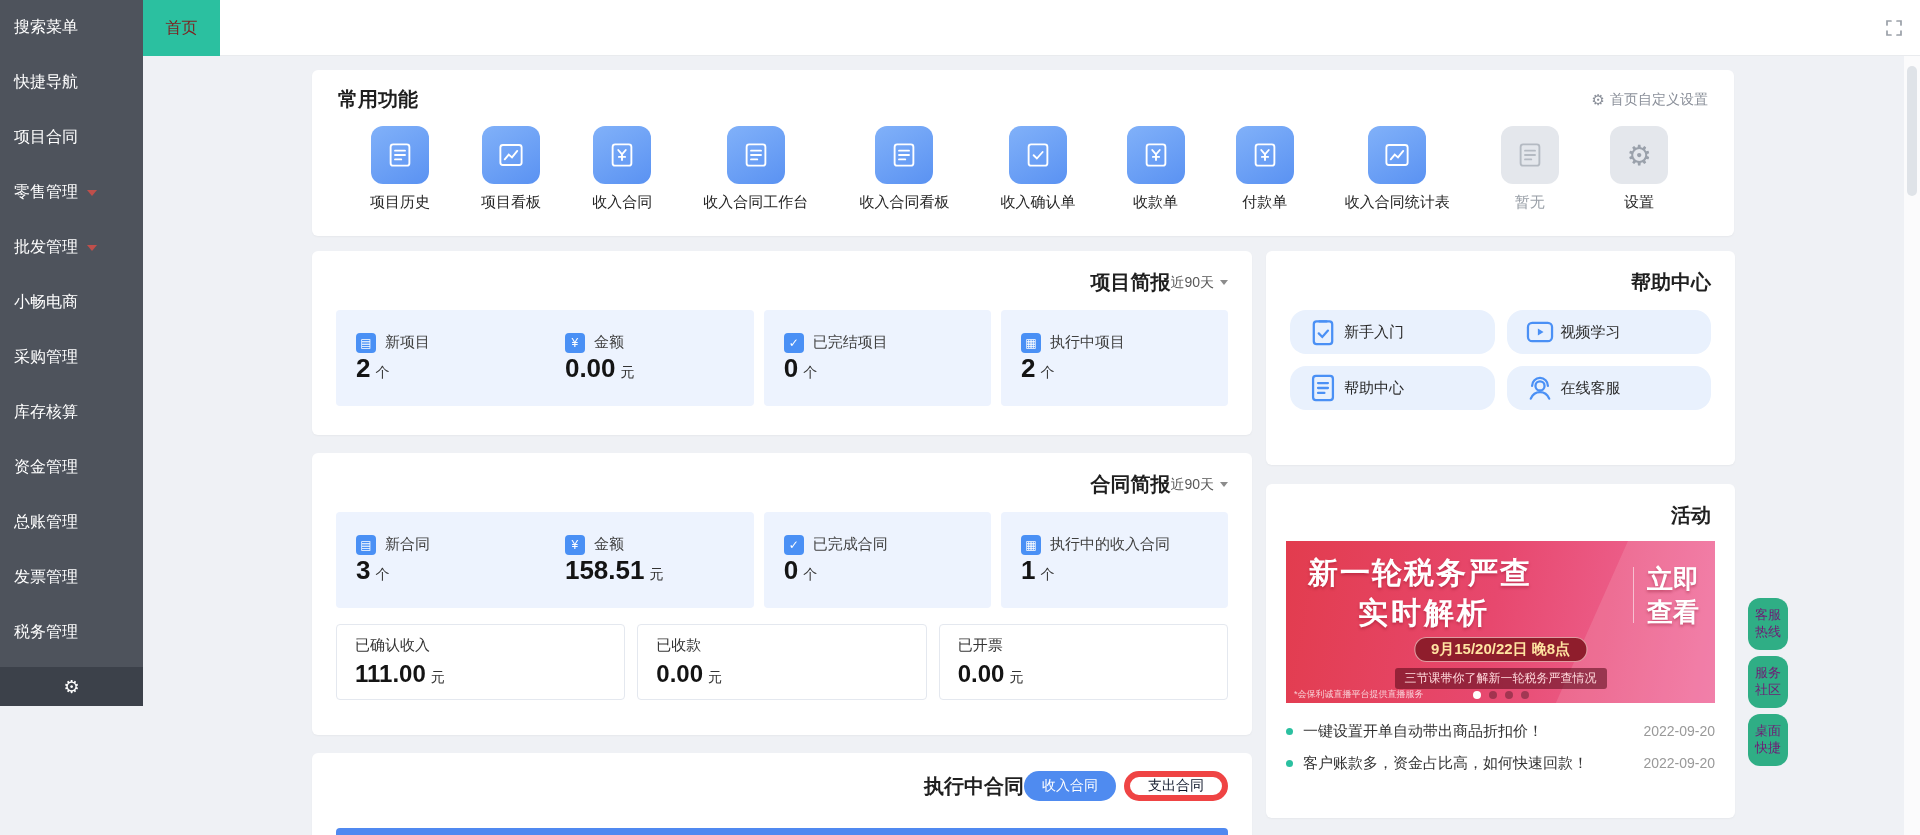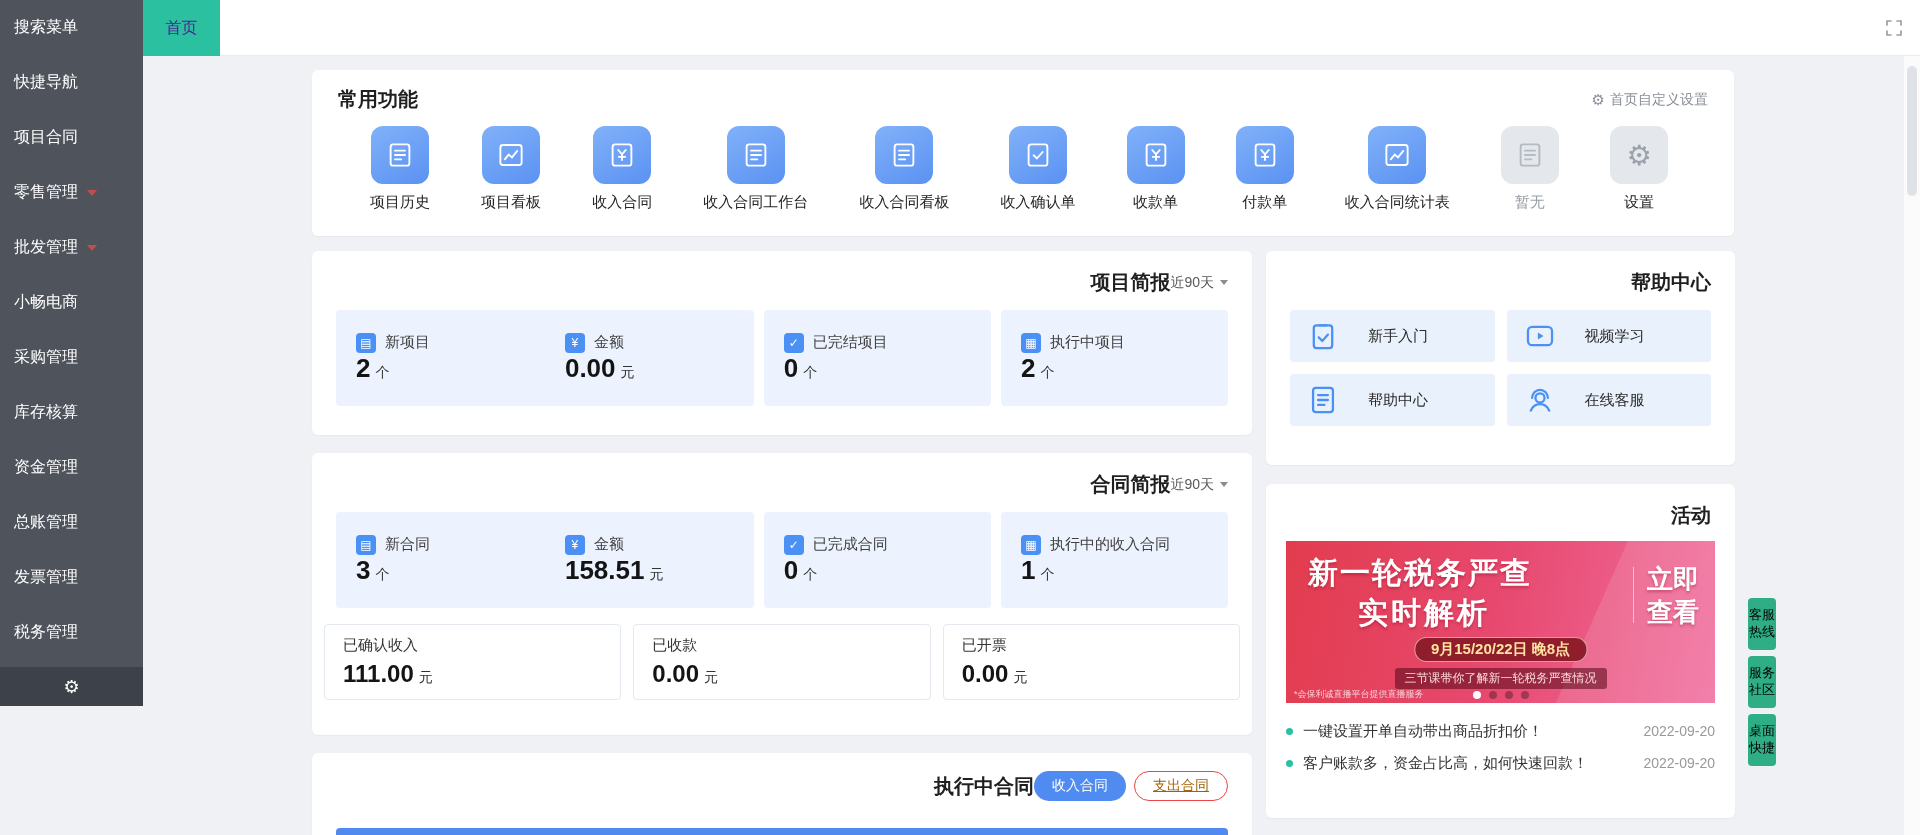--- a/index.html
+++ b/index.html
@@ -12,21 +12,21 @@
 
   
   .sidebar { position:absolute; left:0; top:0; width:143px; height:706px; background:#4e535c; overflow:hidden; z-index:5; }
   .side-item { height:55px; display:flex; align-items:center; padding:0 14px; color:#fff; font-size:16px; cursor:pointer; white-space:nowrap; }
   .side-item .arrow { width:0; height:0; border-left:5px solid transparent; border-right:5px solid transparent; border-top:6px solid #bf4f4b; margin-left:9px; }
   .side-footer { position:absolute; left:0; bottom:0; width:143px; height:39px; background:#3c414a; display:flex; align-items:center; justify-content:center; z-index:6; }
   .side-footer .gear { color:#fff; font-size:18px; cursor:pointer; }
 
   
   .topbar { position:absolute; left:143px; top:0; right:0; height:56px; background:#fff; border-bottom:1px solid #e9ebee; z-index:4; }
-  .home-tab { position:absolute; left:0; top:0; width:77px; height:56px; background:#2bc0a0; color:#4c1d95; display:flex; align-items:center; justify-content:center; font-size:16px; cursor:pointer; }
+  .home-tab { position:absolute; left:0; top:0; width:77px; height:56px; background:#2bc0a0; color:#7f1d1d; display:flex; align-items:center; justify-content:center; font-size:16px; cursor:pointer; }
   .fullscreen-btn { position:absolute; right:16px; top:18px; width:20px; height:20px; cursor:pointer; }
 
   
   .main { position:absolute; left:143px; top:56px; width:1761px; height:779px; background:#eff1f5; overflow:hidden; }
   .scroll-strip { position:absolute; right:0; top:56px; width:16px; height:779px; background:#fbfbfc; }
   .scroll-thumb { position:absolute; right:3px; top:10px; width:10px; height:130px; border-radius:5px; background:#dfe3e8; }
 
   .card { position:absolute; background:#fff; border-radius:6px; box-shadow:0 1px 2px rgba(0,0,0,.04); }
   .card-head { display:flex; justify-content:flex-end; align-items:center; padding:18px 24px 0; }
   .card-title { font-size:20px; font-weight:bold; color:#1f1f1f; }
@@ -51,38 +51,38 @@
   #contract-card { left:169px; top:397px; width:940px; height:282px; }
   .stat-row { display:flex; gap:10px; padding:14px 24px 0; }
   .stat-block { background:#edf3fe; border-radius:4px; height:96px; display:flex; align-items:center; flex:1; }
   .stat-block.wide { flex:1.84; }
   .stat { flex:1; padding-left:20px; }
   .stat-label { display:flex; align-items:center; gap:9px; font-size:15px; color:#404040; }
   .mini-icon { width:20px; height:20px; border-radius:4px; background:#4a90f5; color:#fff; font-size:12px; display:flex; align-items:center; justify-content:center; flex:none; }
   .stat-value { margin-top:0; font-size:26px; font-weight:bold; color:#141414; }
   .stat-value .unit { font-size:14px; font-weight:normal; color:#333; margin-left:5px; }
 
-  .sum-row { display:flex; gap:12px; padding:16px 12px 0; }
+  .sum-row { display:flex; gap:12px; padding:16px 24px 0; }
   .sum-box { flex:1; background:#fff; border:1px solid #e4e8ef; border-radius:4px; padding:11px 18px; }
   .sum-label { font-size:15px; color:#333; }
   .sum-value { margin-top:5px; font-size:24px; font-weight:bold; color:#141414; }
   .sum-value .unit { font-size:14px; font-weight:normal; color:#333; margin-left:5px; }
 
   
   #running-card { left:169px; top:697px; width:940px; height:300px; }
   .pills { display:flex; align-items:center; }
   .pill { height:30px; padding:0 18px; border-radius:15px; font-size:14px; display:inline-flex; align-items:center; cursor:pointer; }
   .pill.active { background:#4f8bf0; color:#fff; }
-  .pill.ghost { background:#fff; border:1px solid #ef4444; color:#a16207; margin-left:8px;text-decoration:underline; }
+  .pill.ghost { background:#fff; border:6px solid #ef4444; color:#0f172a; margin-left:8px; }
   .table-header-bar { position:absolute; left:24px; right:24px; top:75px; height:40px; background:#5089f0; border-radius:4px 4px 0 0; }
 
   
   #help-card { left:1123px; top:195px; width:469px; height:214px; }
   .help-grid { display:grid; grid-template-columns:1fr 1fr; gap:12px; padding:14px 24px 0; }
-  .help-item { background:#e9f1fd; border-radius:4px; height:52px; display:flex; align-items:center; gap:28px; padding:0 16px; cursor:pointer; }
+  .help-item { background:#e9f1fd; border-radius:16px; height:44px; display:flex; align-items:center; gap:4px; padding:0 16px; cursor:pointer; }
   .help-item .h-icon { flex:none; display:flex; }
   .help-item .h-label { font-size:15px; color:#2b2b2b; }
 
   
   #activity-card { left:1123px; top:428px; width:469px; height:334px; }
   .banner { position:relative; margin:12px 20px 0; height:162px; border-radius:0; overflow:hidden; cursor:pointer;
     background:linear-gradient(100deg,#e23c4e 0%,#e7486e 48%,#f06f9f 100%); color:#fff; }
   .banner::before { content:""; position:absolute; right:-30px; top:-40px; width:150px; height:260px;
     background:rgba(255,255,255,.12); transform:rotate(24deg); }
   .b-h1 { position:absolute; left:22px; top:12px; font-size:30px; font-weight:bold; letter-spacing:2px; text-shadow:0 2px 3px rgba(120,0,25,.35); }
@@ -99,21 +99,21 @@
   .b-dot.active { background:#ffffff; }
 
   .news { padding:12px 20px 0; }
   .news-row { display:flex; align-items:center; height:32px; cursor:pointer; }
   .news-dot { width:7px; height:7px; border-radius:50%; background:#2bc0a0; margin-right:10px; flex:none; }
   .news-text { flex:1; font-size:15px; color:#333; white-space:nowrap; overflow:hidden; text-overflow:ellipsis; }
   .news-date { margin-left:12px; font-size:14px; color:#999; flex:none; }
 
   
   .floaters { position:absolute; left:1748px; top:598px; width:40px; z-index:7; }
-  .float-btn { width:28px; height:52px; margin-bottom:6px; border-radius:4px; background:#2fae85; color:#000000;
+  .float-btn { width:40px; height:52px; margin-bottom:6px; border-radius:12px; background:#2fae85; color:#701a75;
     font-size:13px; line-height:1.3; display:flex; flex-direction:column; align-items:center; justify-content:center; cursor:pointer; }
 
   svg { display:block; }
 </style>
 </head>
 <body>
 
 <div class="sidebar">
   <div class="side-item">
       <span>搜索菜单</span>

